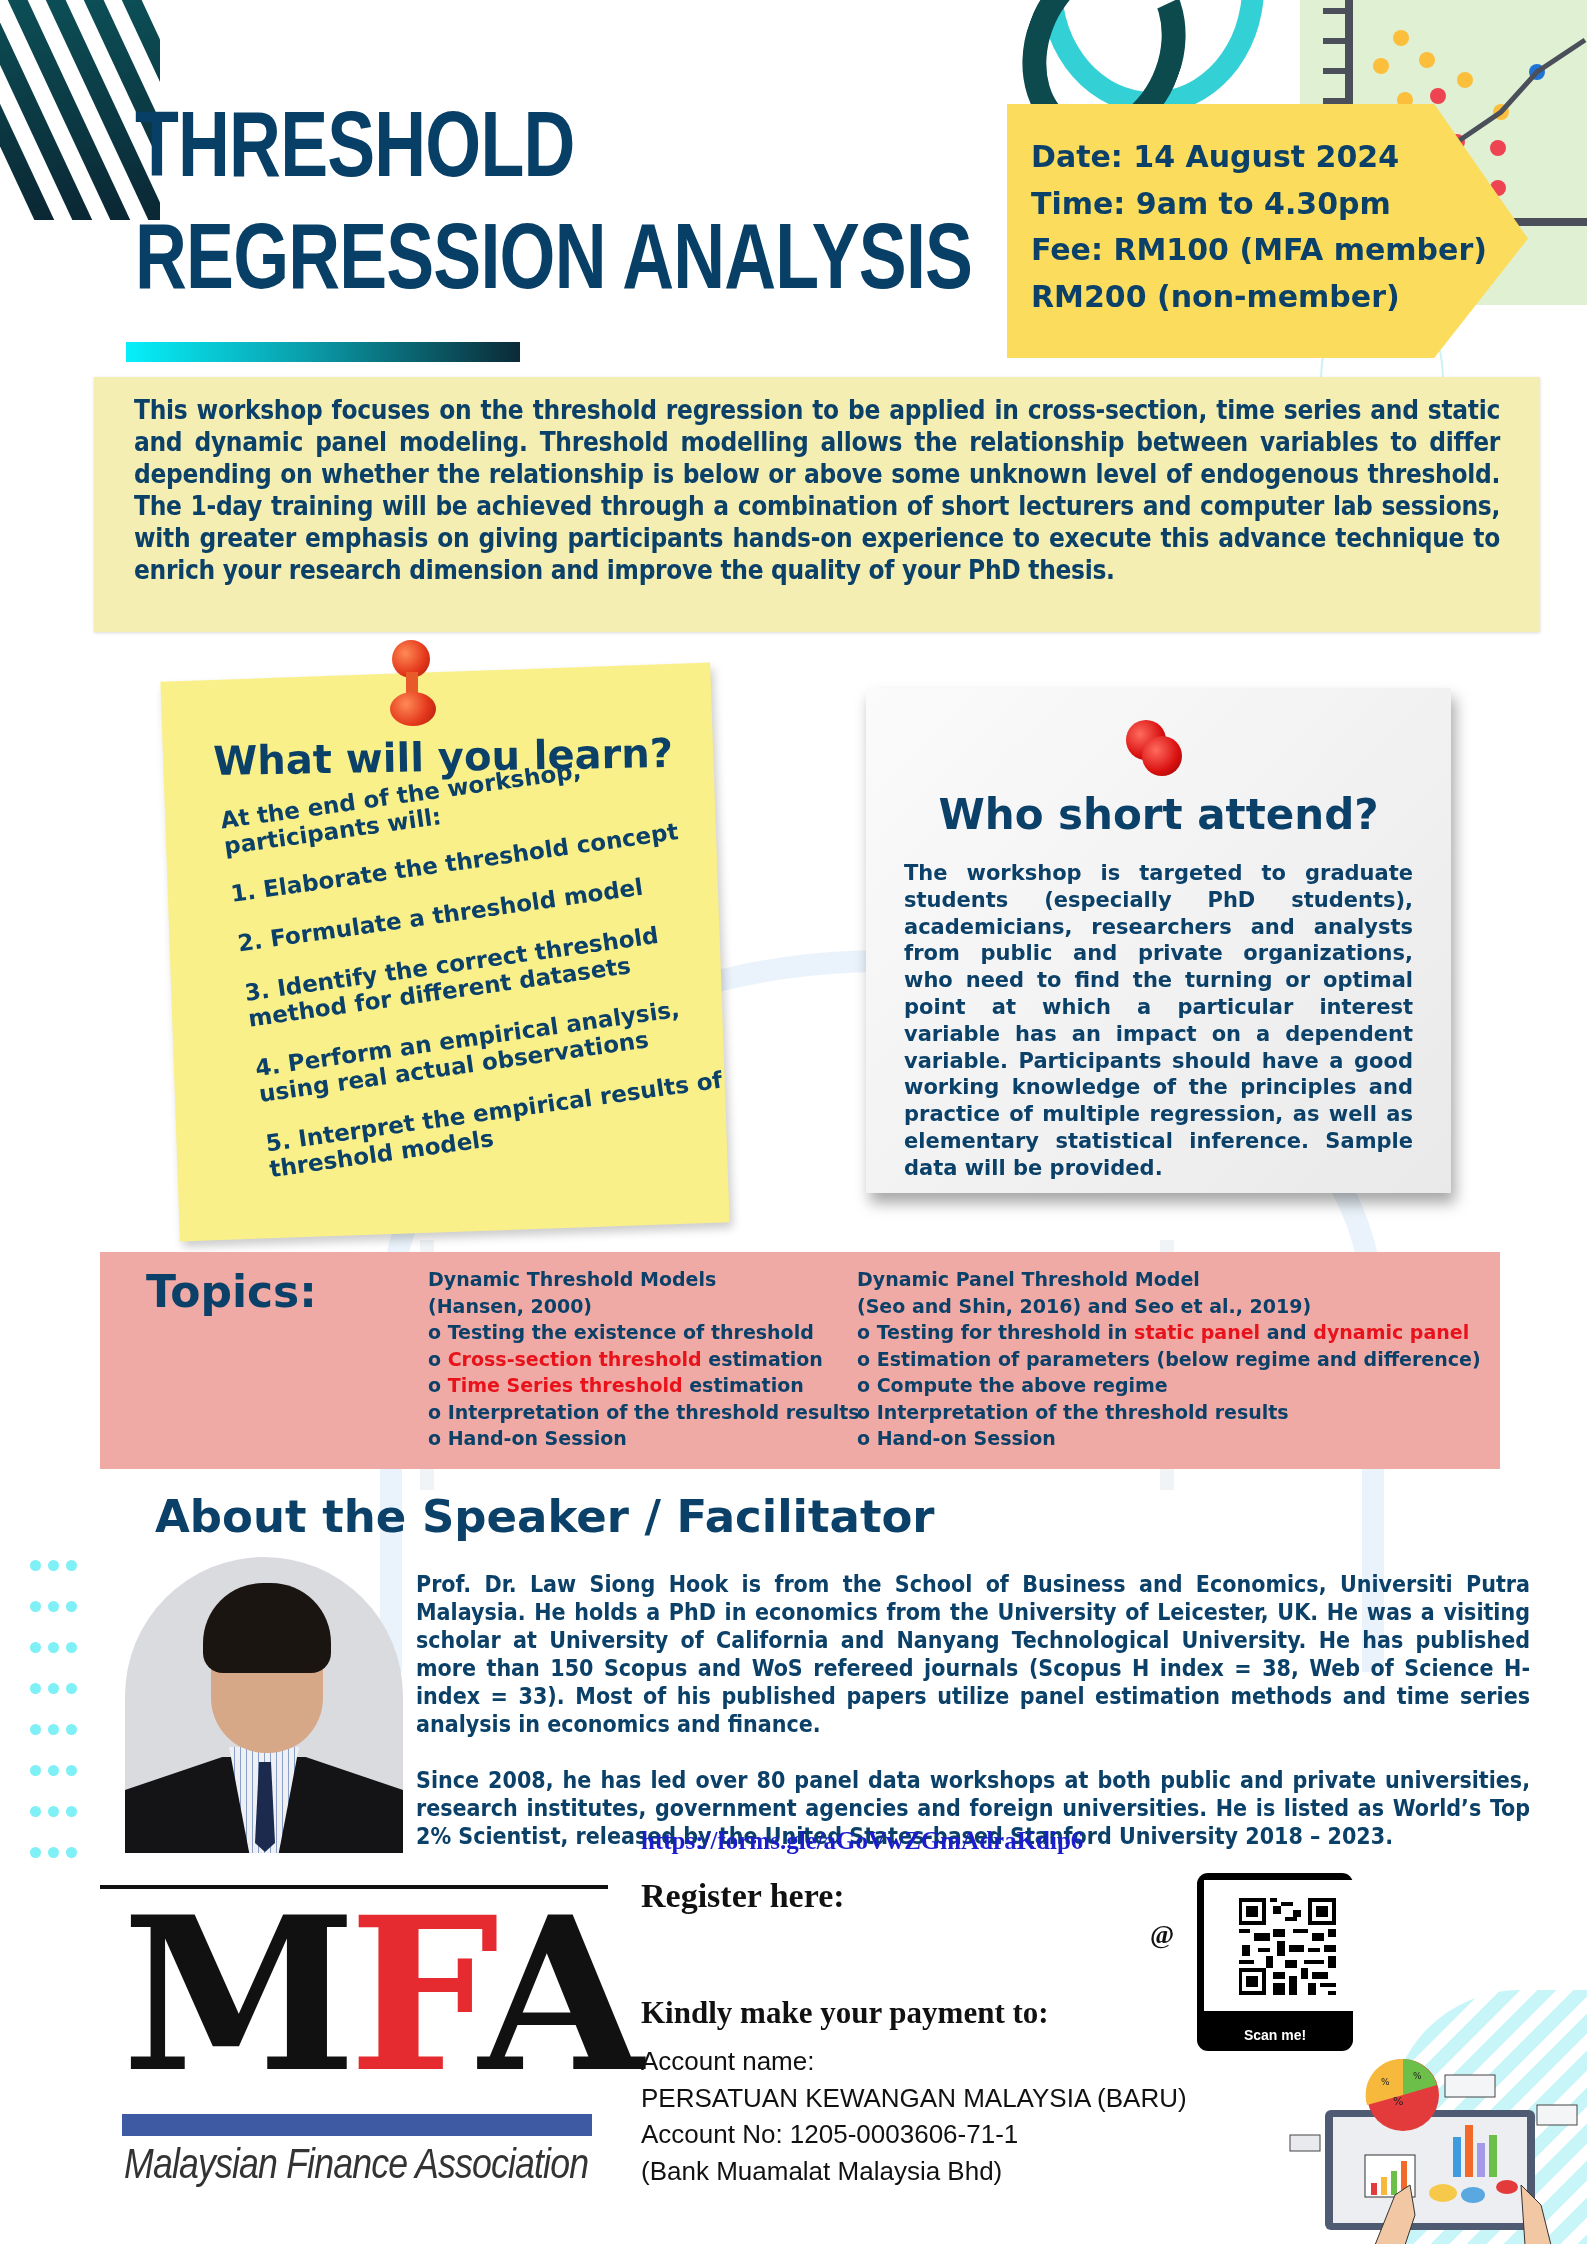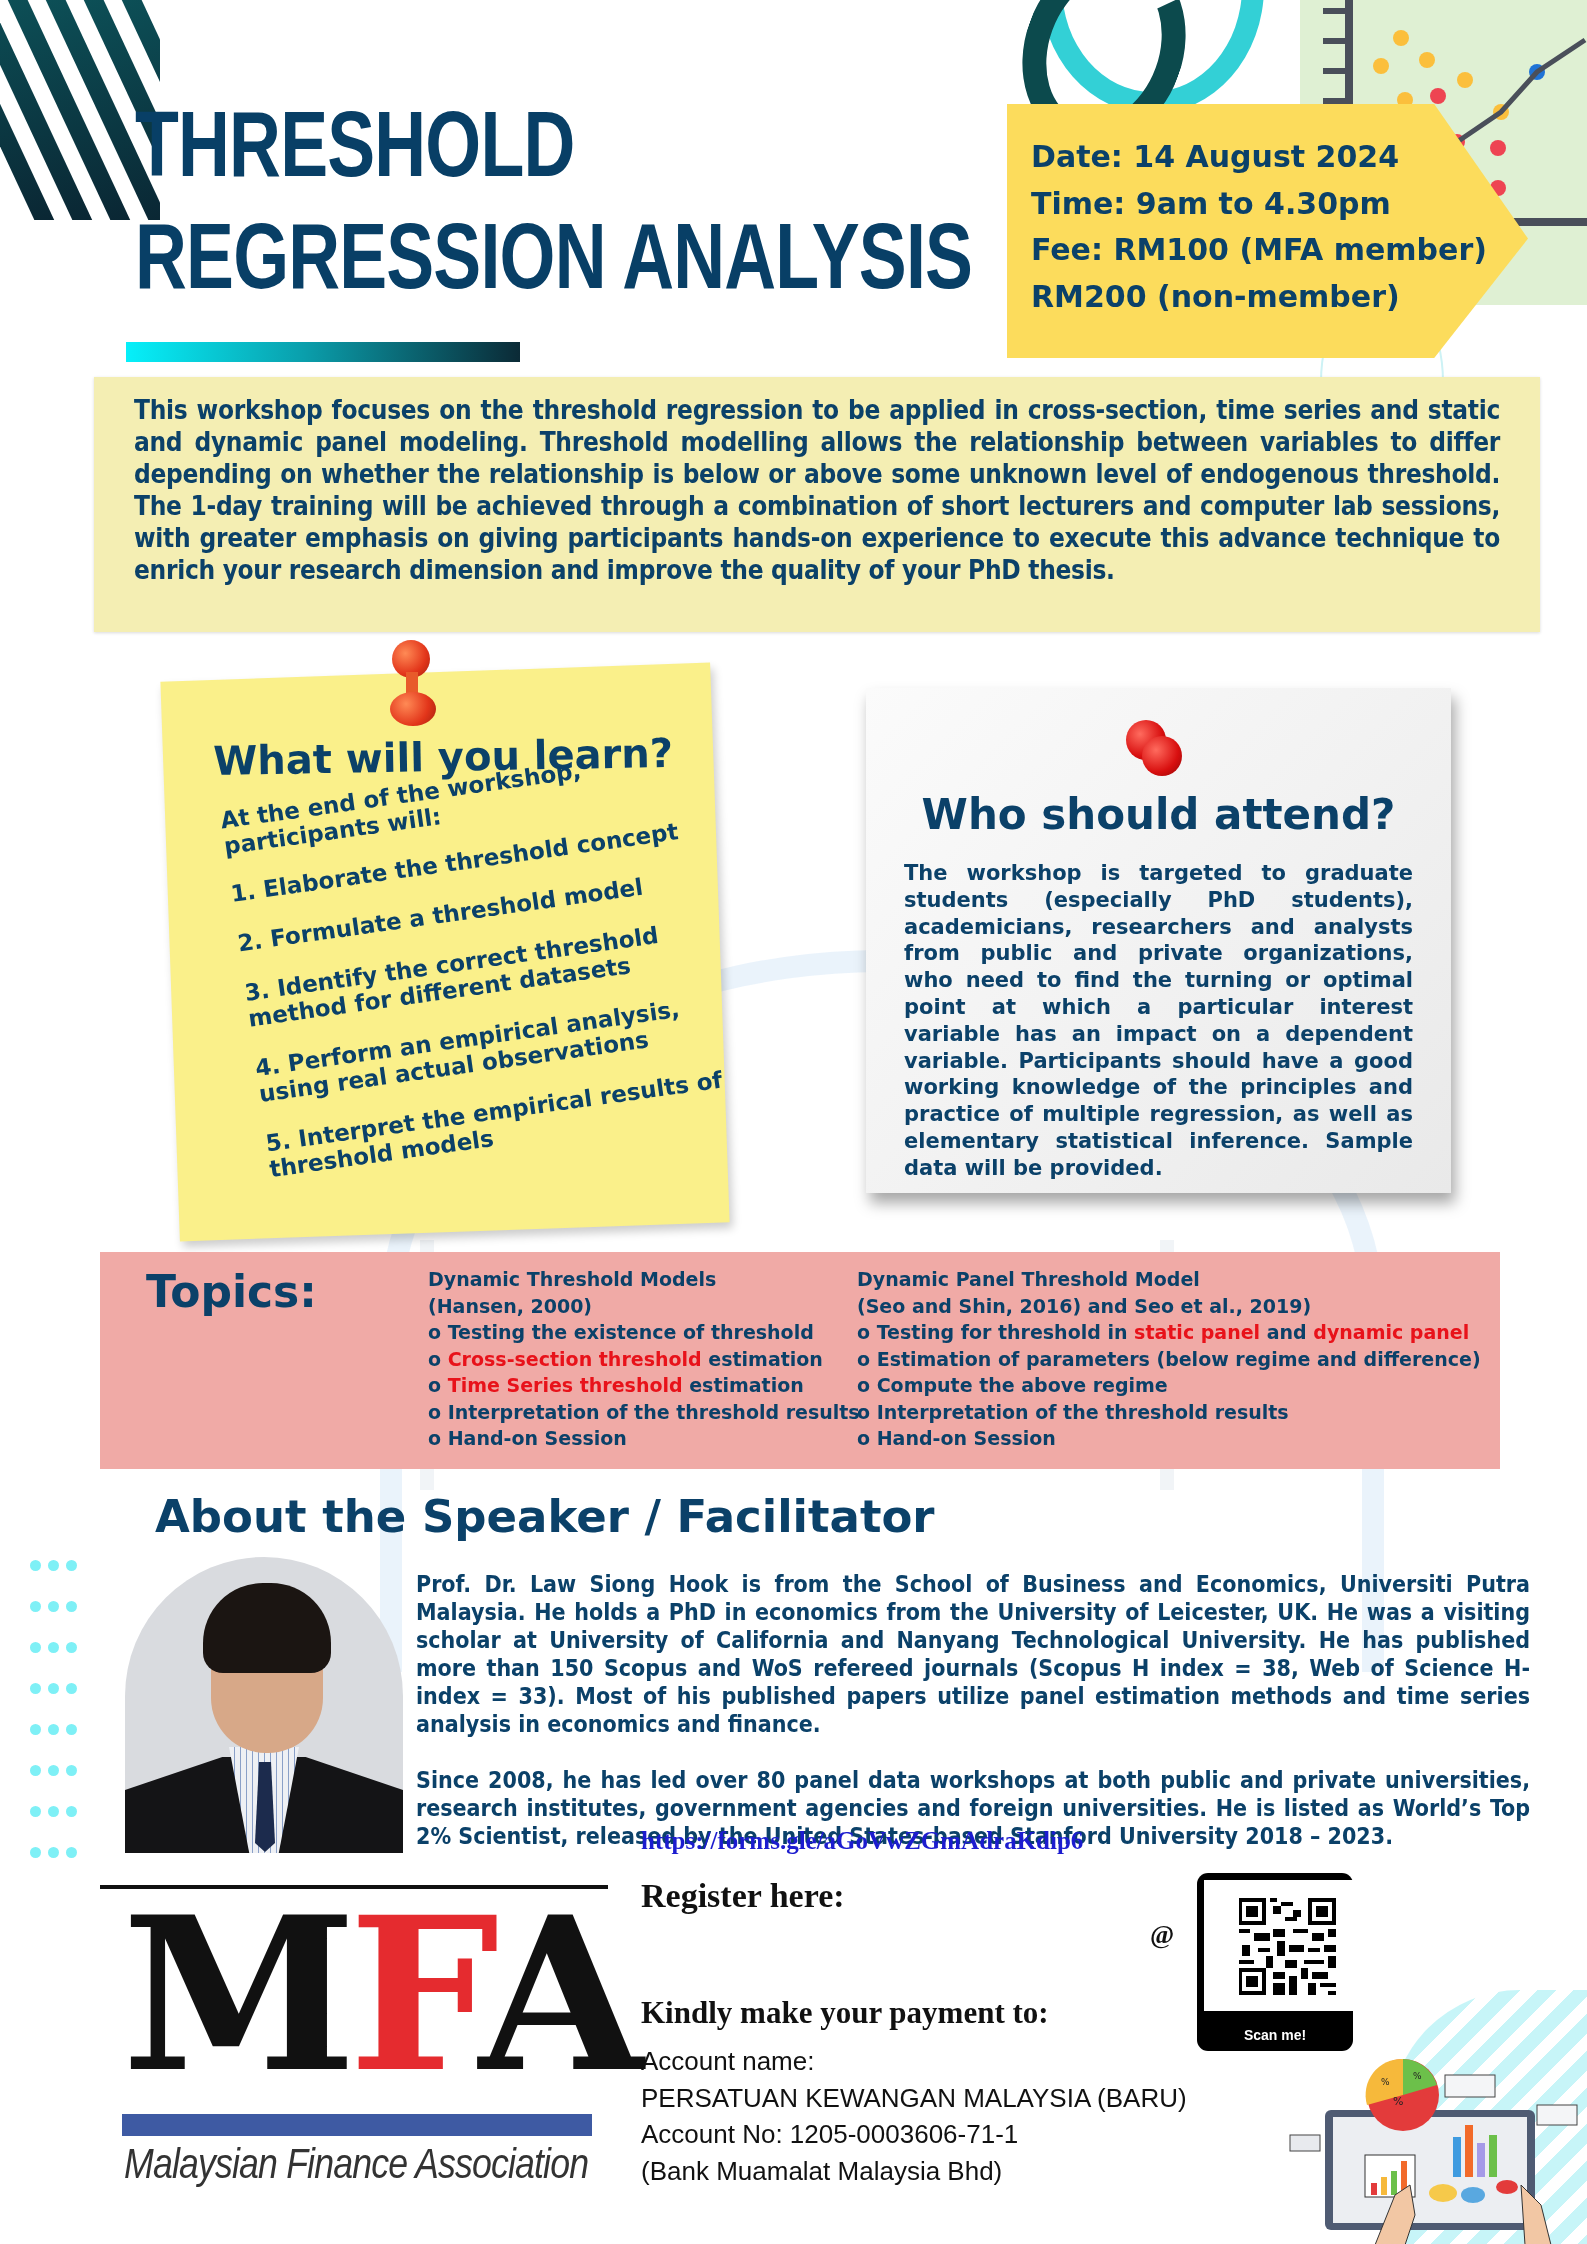--- a/index.html
+++ b/index.html
@@ -155,21 +155,21 @@
     <div class="it">3. Identify the correct threshold method for different datasets</div>
     <div class="it">4.  Perform  an  empirical  analysis, using real actual observations</div>
     <div class="it">5. Interpret the empirical results of threshold models</div>
   </div>
 </div>
 <div class="abs pin" style="left:392px;top:640px;width:38px;height:38px;"></div>
 <div class="abs" style="left:406px;top:672px;width:12px;height:30px;background:#e85a2a;"></div>
 <div class="abs pin" style="left:390px;top:692px;width:46px;height:34px;"></div>
 
 <div class="abs who">
-  <h2>Who should attend?</h2>
+  <h2>Who short attend?</h2>
   <p>The workshop is targeted to graduate students (especially PhD students), academicians, researchers and analysts from public and private organizations, who need to find the turning or optimal point at which a particular interest variable has an impact on a dependent variable. Participants should have a good working knowledge of the principles and practice of multiple regression, as well as elementary statistical inference. Sample data will be provided.</p>
 </div>
 <div class="abs pin" style="left:1126px;top:720px;width:40px;height:40px;background:radial-gradient(circle at 35% 35%,#ff6b5e,#d80f0f 60%,#8d0606);"></div>
 <div class="abs pin" style="left:1142px;top:736px;width:40px;height:40px;background:radial-gradient(circle at 35% 35%,#ff6b5e,#d80f0f 60%,#8d0606);"></div>
 
 <div class="abs topics">
   <div class="lbl">Topics:</div>
   <div class="tcol" style="left:328px;">
     <div>Dynamic Threshold Models</div>
     <div>(Hansen, 2000)</div>

